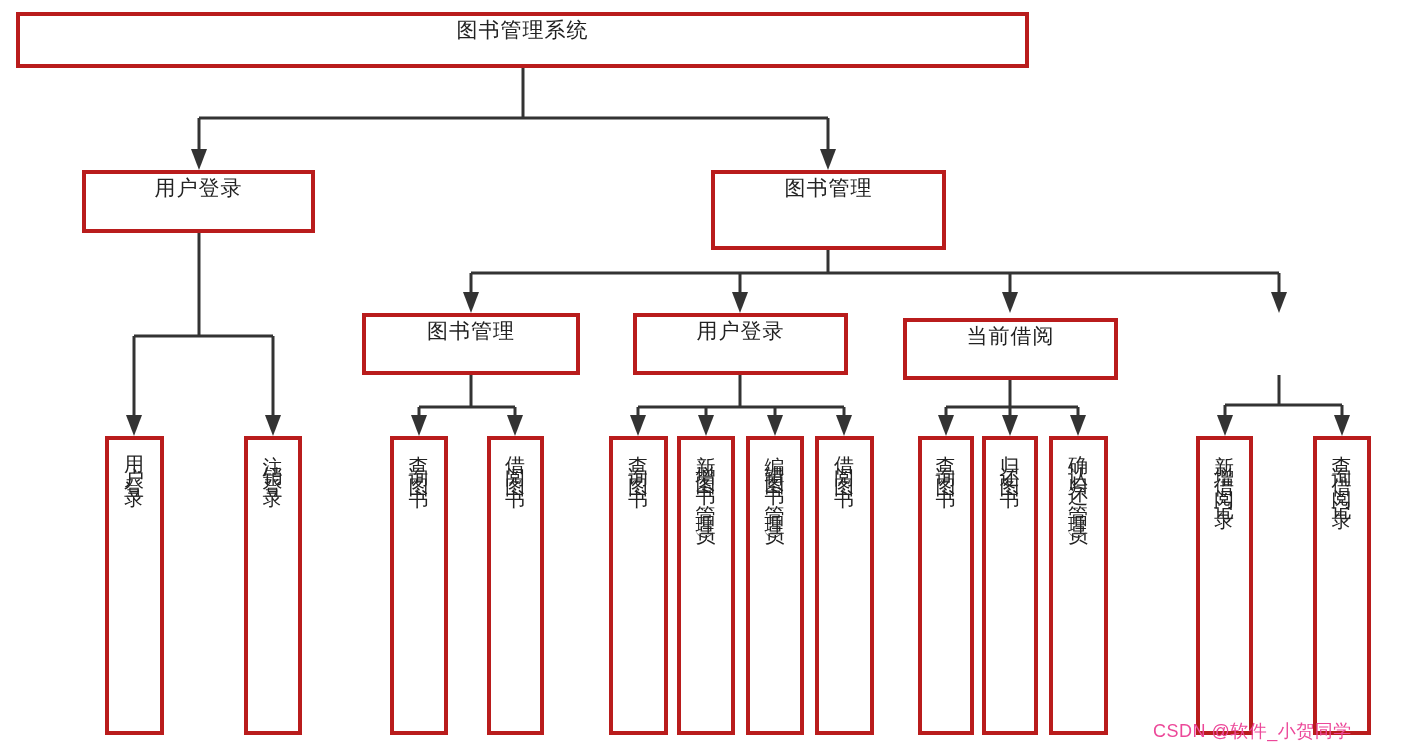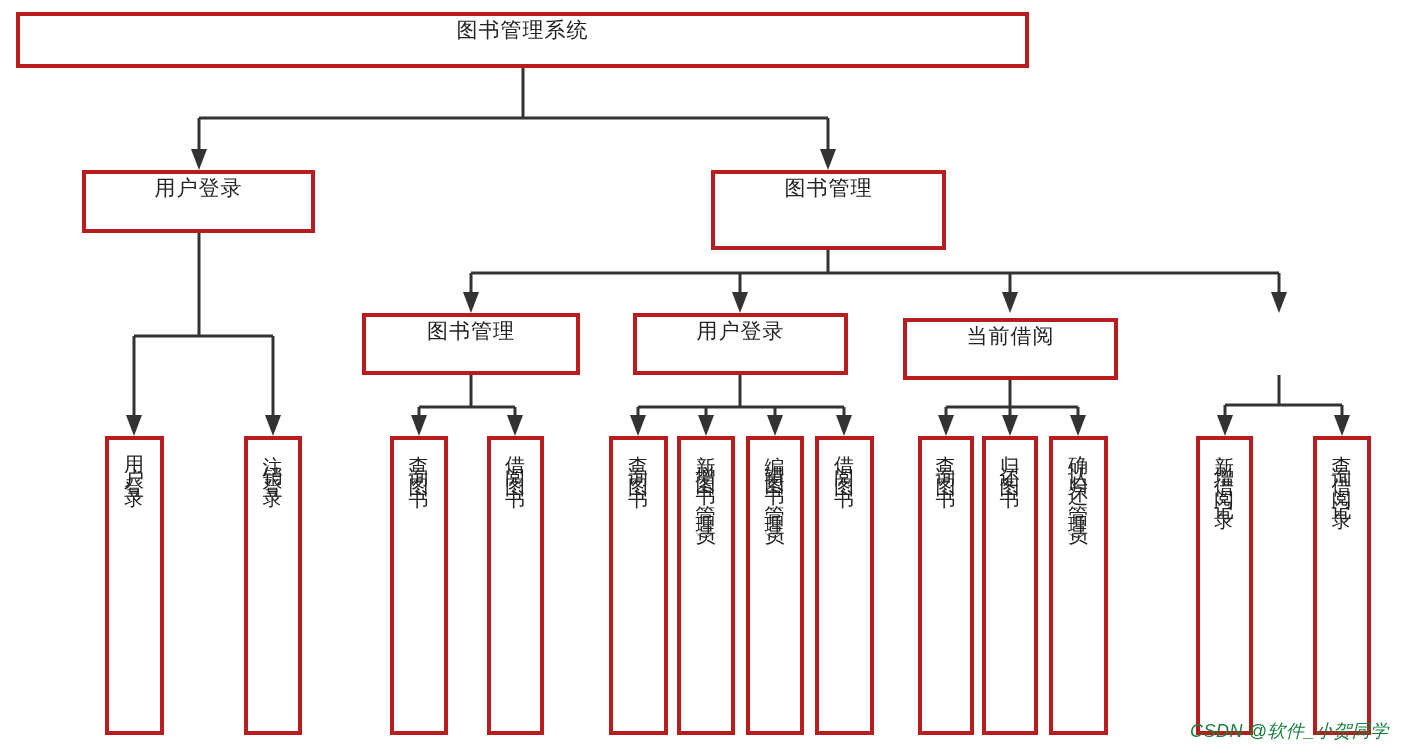--- a/index.html
+++ b/index.html
@@ -13,22 +13,22 @@
     background:#ffffff;display:flex;align-items:flex-start;justify-content:center;
     color:#222222;z-index:2;
   }
   .node .lbl{font-size:21px;letter-spacing:1px;white-space:nowrap;}
   .node.leaf .vtext{
     writing-mode:vertical-rl;text-orientation:mixed;
     font-size:20px;line-height:1;letter-spacing:11px;white-space:nowrap;
   }
   .node.leaf.long .vtext{letter-spacing:10px;}
   .watermark{
-    position:absolute;left:1190px;top:719px;z-index:3;
-    color:#15803d;font-size:18px;letter-spacing:0.5px;white-space:nowrap;font-style:italic;
+    position:absolute;left:1153px;top:719px;z-index:3;
+    color:#ec4899;font-size:18px;letter-spacing:0.5px;white-space:nowrap;
   }
 </style>
 </head>
 <body>
 
 <div class="canvas">
 
   <svg class="edges" width="1405" height="747" viewBox="0 0 1405 747">
     <g stroke="#333333" stroke-width="3" fill="none">
 

